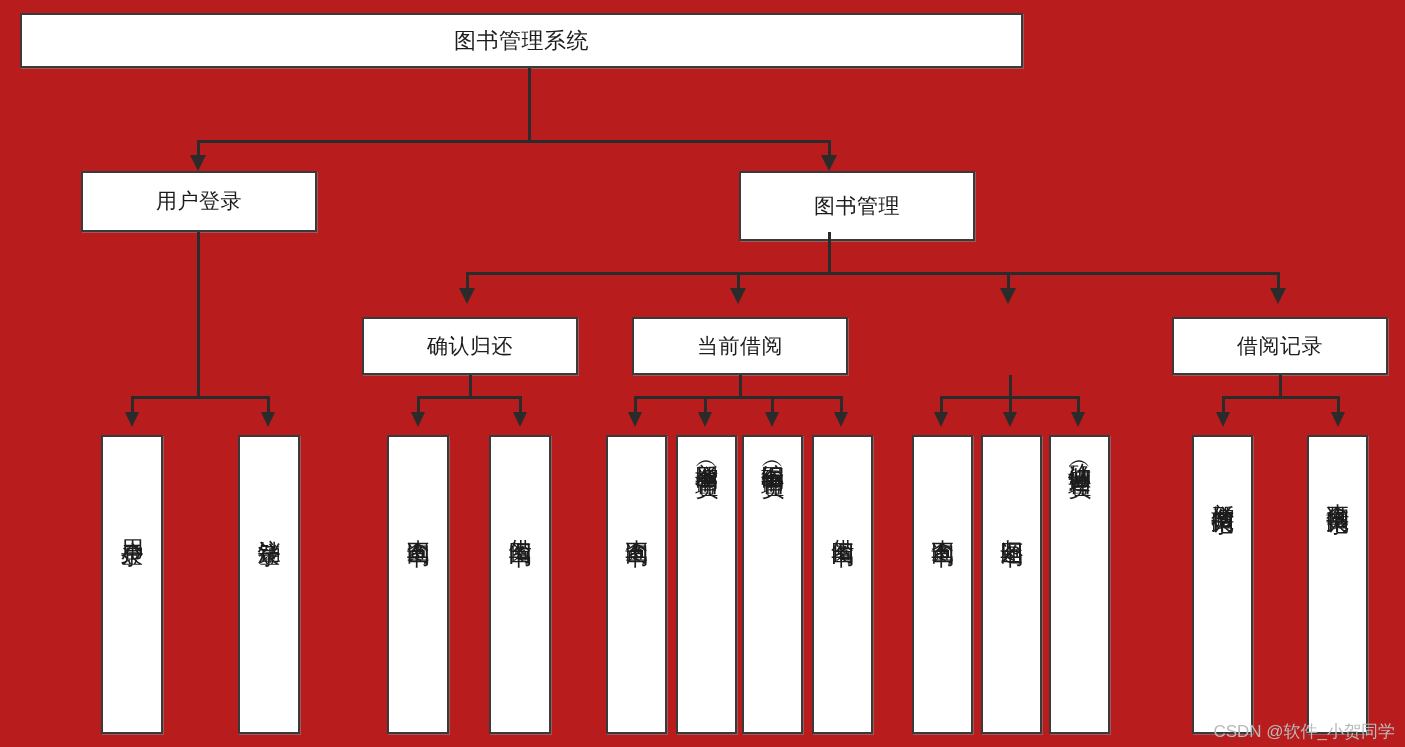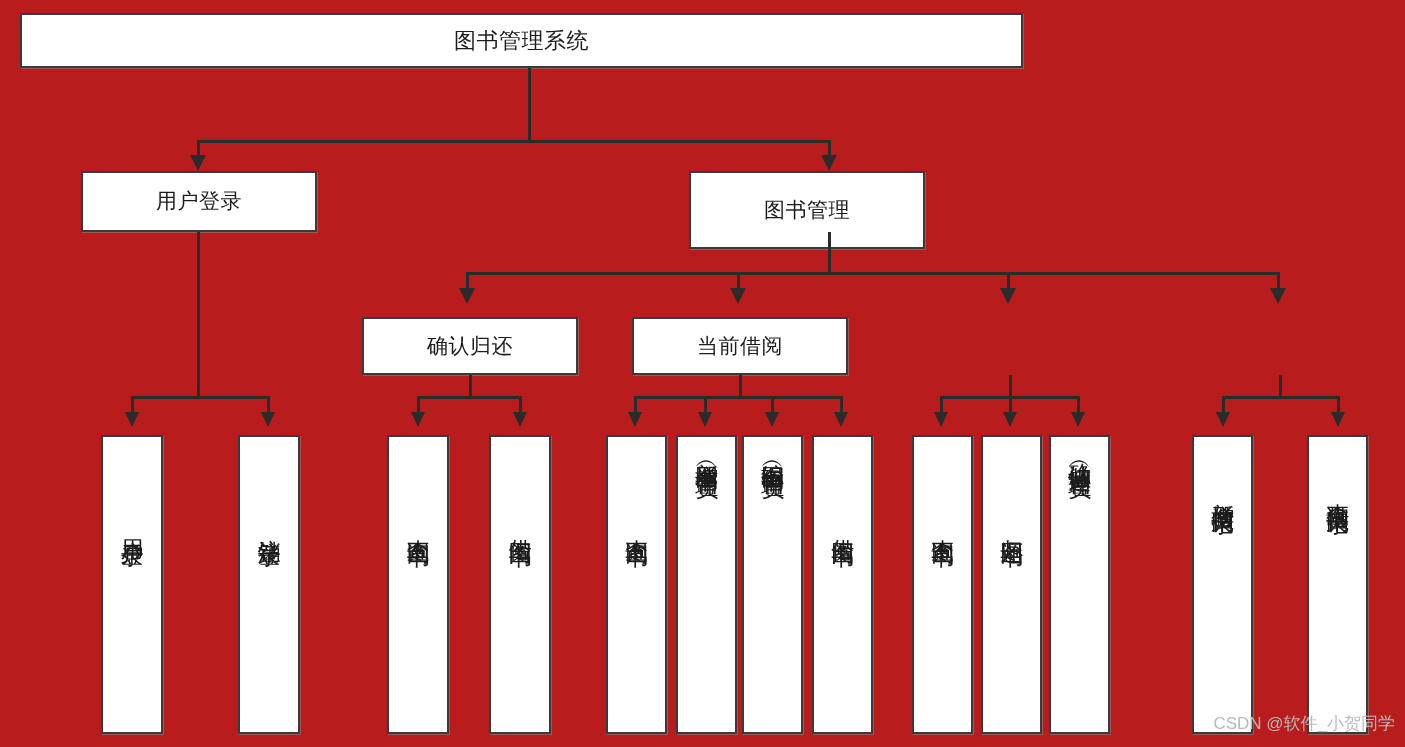--- a/index.html
+++ b/index.html
@@ -69,21 +69,21 @@
   .arrow.small{
     border-left:7px solid transparent;
     border-right:7px solid transparent;
     border-top:15px solid #2b2b2b;
   }
 
   
   #watermark{
     position:absolute;
     right:10px;
-    bottom:12px;
+    bottom:4px;
     font-size:17px;
     color:#b9b9b9;
     font-family:"Liberation Sans","DejaVu Sans",sans-serif;
     white-space:nowrap;
     pointer-events:none;
   }
 </style>
 </head>
 <body>
 
@@ -99,21 +99,21 @@
 
   <div class="vline" style="left:197px;top:140px;height:17px;"></div>
   <div class="vline" style="left:828px;top:140px;height:17px;"></div>
   <div class="arrow" style="left:190px;top:155px;"></div>
   <div class="arrow" style="left:821px;top:155px;"></div>
 
   <div class="node h-node" style="left:81px;top:171px;width:236px;height:61px;">
     <span class="label">用户登录</span>
   </div>
 
-  <div class="node h-node" style="left:689px;top:171px;width:236px;height:78px;align-items:center;">
+  <div class="node h-node" style="left:739px;top:171px;width:236px;height:70px;align-items:center;">
     <span class="label">图书管理</span>
   </div>
 
   <div class="vline" style="left:197px;top:232px;height:164px;"></div>
   <div class="hline" style="left:131px;top:396px;width:139px;"></div>
   <div class="vline" style="left:131px;top:396px;height:18px;"></div>
   <div class="vline" style="left:267px;top:396px;height:18px;"></div>
   <div class="arrow small" style="left:125px;top:412px;"></div>
   <div class="arrow small" style="left:261px;top:412px;"></div>
 
@@ -127,20 +127,23 @@
   <div class="arrow" style="left:730px;top:288px;"></div>
   <div class="arrow" style="left:1000px;top:288px;"></div>
   <div class="arrow" style="left:1270px;top:288px;"></div>
 
   <div class="node h-node" style="left:362px;top:317px;width:216px;height:58px;">
     <span class="label">确认归还</span>
   </div>
   <div class="node h-node" style="left:632px;top:317px;width:216px;height:58px;">
     <span class="label">当前借阅</span>
   </div>
+  <div class="node h-node" style="left:1172px;top:317px;width:216px;height:58px;">
+    <span class="label">借阅记录</span>
+  </div>
 
   <div class="vline" style="left:469px;top:375px;height:21px;"></div>
   <div class="hline" style="left:417px;top:396px;width:105px;"></div>
   <div class="vline" style="left:417px;top:396px;height:18px;"></div>
   <div class="vline" style="left:519px;top:396px;height:18px;"></div>
   <div class="arrow small" style="left:411px;top:412px;"></div>
   <div class="arrow small" style="left:513px;top:412px;"></div>
 
   <div class="vline" style="left:739px;top:375px;height:21px;"></div>
   <div class="hline" style="left:634px;top:396px;width:209px;"></div>

